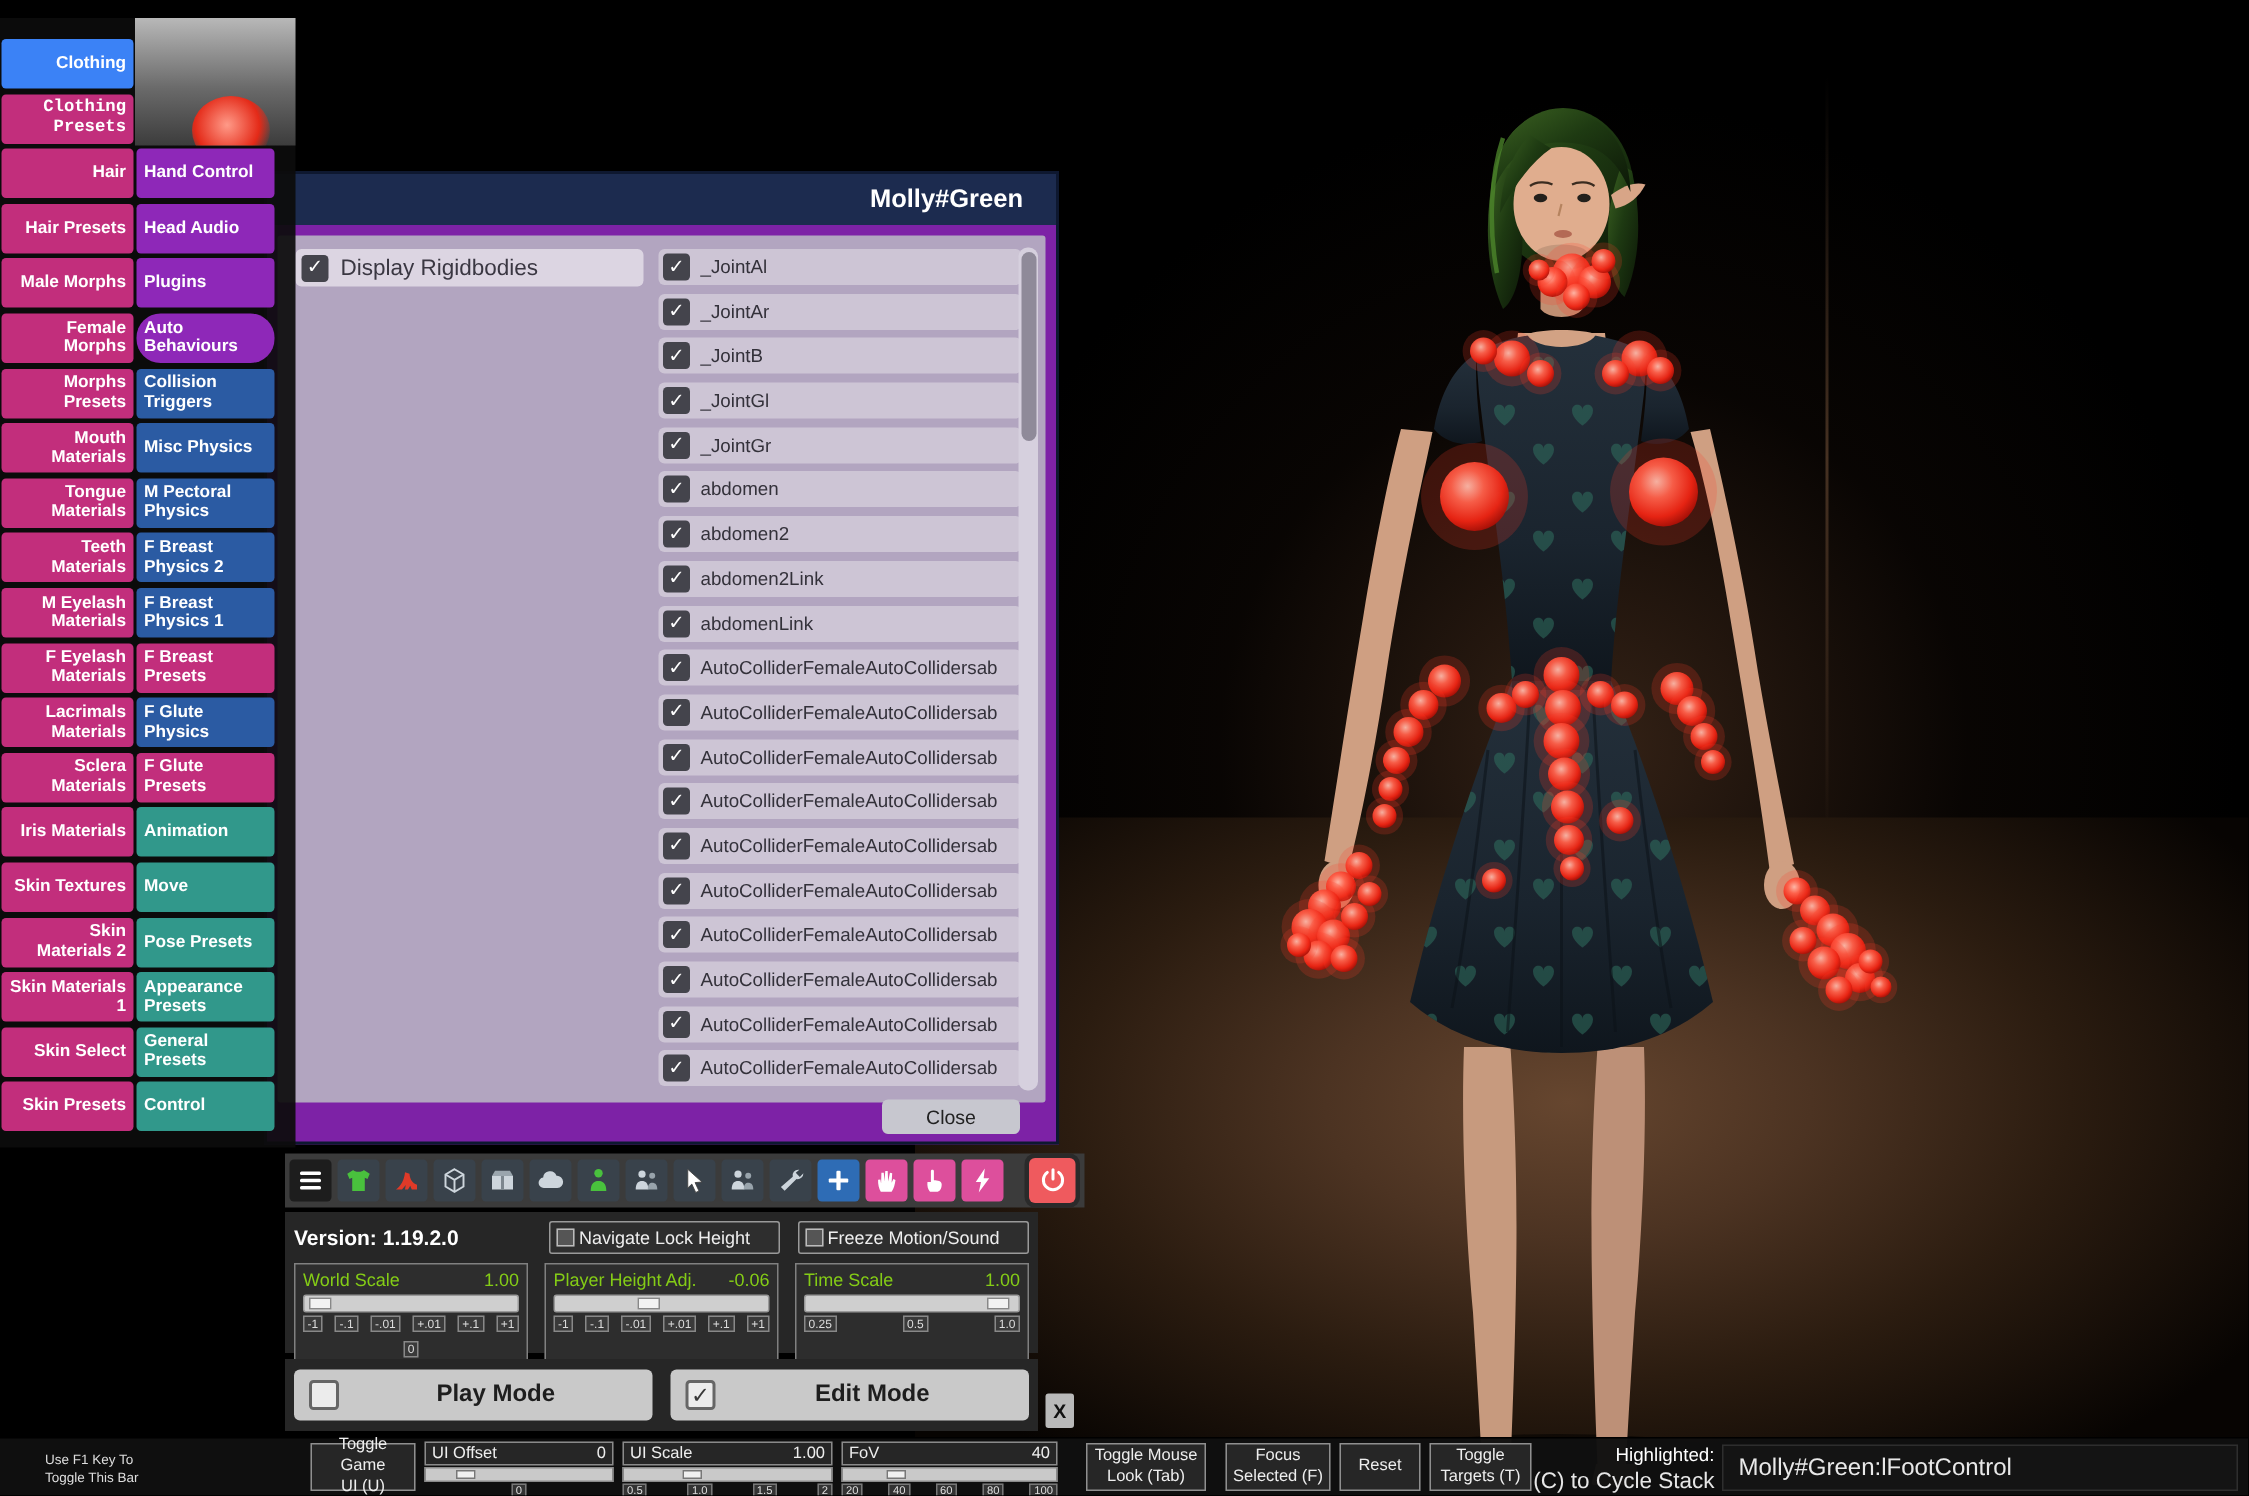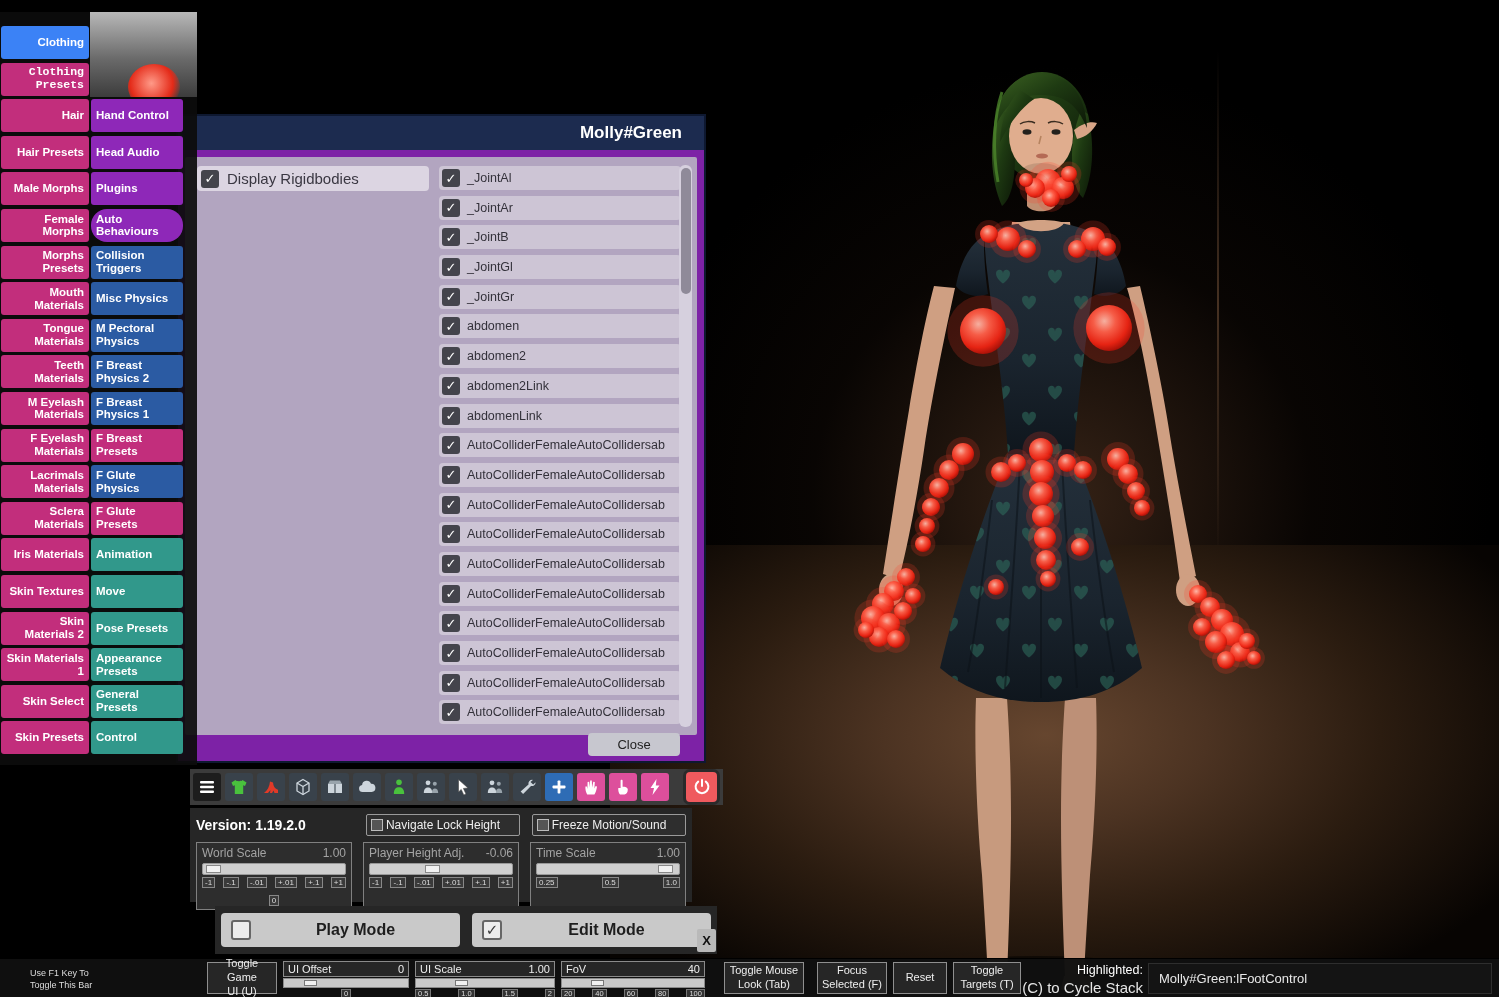--- a/index.html
+++ b/index.html
@@ -65,30 +65,30 @@
 
   
   .version-panel { position:absolute; left:190px; top:808px; width:502px; height:94px; background:#262626; z-index:25; padding:6px; }
   .vp-top { display:flex; align-items:center; gap:12px; height:22px; }
   .vp-version { color:#fff; font-weight:bold; font-size:14px; flex:0 0 158px; }
   .vp-btn { flex:1; height:22px; background:#2e2e2e; border:1px solid #9a9a9a; border-radius:2px; color:#eee;
     font-size:12px; display:flex; align-items:center; justify-content:center; position:relative; cursor:pointer; }
   .vp-btn .mini-box { position:absolute; left:4px; width:12px; height:12px; background:#555; border:1px solid #bbb; }
   .vp-sliders { display:flex; gap:11px; margin-top:6px; }
   .slider-group { flex:1; background:#2d2d2d; border:1px solid #808080; padding:3px 5px 2px; }
-  .sg-head { display:flex; justify-content:space-between; color:#a3a3a3; font-size:12px; height:15px; }
+  .sg-head { display:flex; justify-content:space-between; color:#84cc16; font-size:12px; height:15px; }
   .sg-track { position:relative; height:12px; background:#cfcfcf; border:1px solid #999; border-radius:2px; margin-top:2px; }
   .sg-thumb { position:absolute; top:1px; width:15px; height:8px; background:#f2f2f2; border:1px solid #888; }
   .sg-ticks { display:flex; justify-content:space-between; margin-top:2px; }
   .sg-tick { font-size:8px; color:#ddd; background:#3a3a3a; border:1px solid #888; line-height:9px; padding:0 2px; cursor:pointer; }
   .sg-sub { text-align:center; margin-top:1px; }
 
   
   .mode-bar { position:absolute; left:190px; top:906px; width:502px; height:48px; background:#262626; z-index:25;
-    display:flex; align-items:center; gap:12px; padding:7px 6px;margin-left:25px; }
+    display:flex; align-items:center; gap:12px; padding:7px 6px; }
   .mode-btn { flex:1; height:34px; background:#c9c9c9; border-radius:4px; display:flex; align-items:center;
     padding:0 10px; gap:10px; cursor:pointer; }
   .mode-check { width:20px; height:20px; flex:0 0 20px; border:2px solid #666; background:#ececec; border-radius:3px;
     display:flex; align-items:center; justify-content:center; color:#3a3a3a; font-size:15px;
     font-family:"DejaVu Sans","Liberation Sans",sans-serif; }
   .mode-label { flex:1; text-align:center; font-weight:bold; font-size:16px; color:#1e1e1e; }
   .x-btn { position:absolute; left:697px; top:929px; width:19px; height:23px; background:#b9b9b9; color:#111;
     font-size:13px; font-weight:bold; display:flex; align-items:center; justify-content:center; border-radius:2px;
     z-index:26; cursor:pointer; }
 
@@ -106,21 +106,21 @@
     display:flex; justify-content:space-between; align-items:center; padding:0 4px; }
   .bb-track { position:relative; height:10px; background:#c9c9c9; border:1px solid #8a8a8a; margin-top:1px; }
   .bb-thumb { position:absolute; top:1px; width:13px; height:6px; background:#f0f0f0; border:1px solid #777; }
   .bb-ticks { display:flex; justify-content:space-between; margin-top:1px; }
   .bb-tick { font-size:7.5px; color:#ddd; background:#333; border:1px solid #777; line-height:8px; padding:0 2px; cursor:pointer; }
   .bb-ticks.single { justify-content:center; }
   .highlighted-block { position:absolute; left:1015px; top:4px; width:128px; text-align:right; color:#fff; }
   .hl-label { font-size:12.5px; display:block; }
   .hl-cycle { font-size:15px; color:#e6e6e6; display:block; margin-top:2px; }
   .highlighted-value { position:absolute; left:1148px; top:4px; width:344px; height:31px; background:#141414;
-    border:1px solid #2e2e2e; color:#e8e8e8; font-size:13px; display:flex; align-items:center; padding:0 10px; }
+    border:1px solid #2e2e2e; color:#e8e8e8; font-size:16px; display:flex; align-items:center; padding:0 10px; }
 </style>
 </head>
 <body>
 
 <div id="root">
 
   <div class="scene">
     <div class="scene-wall"></div>
     <div class="wall-edge"></div>
     <div class="scene-floor"></div>

